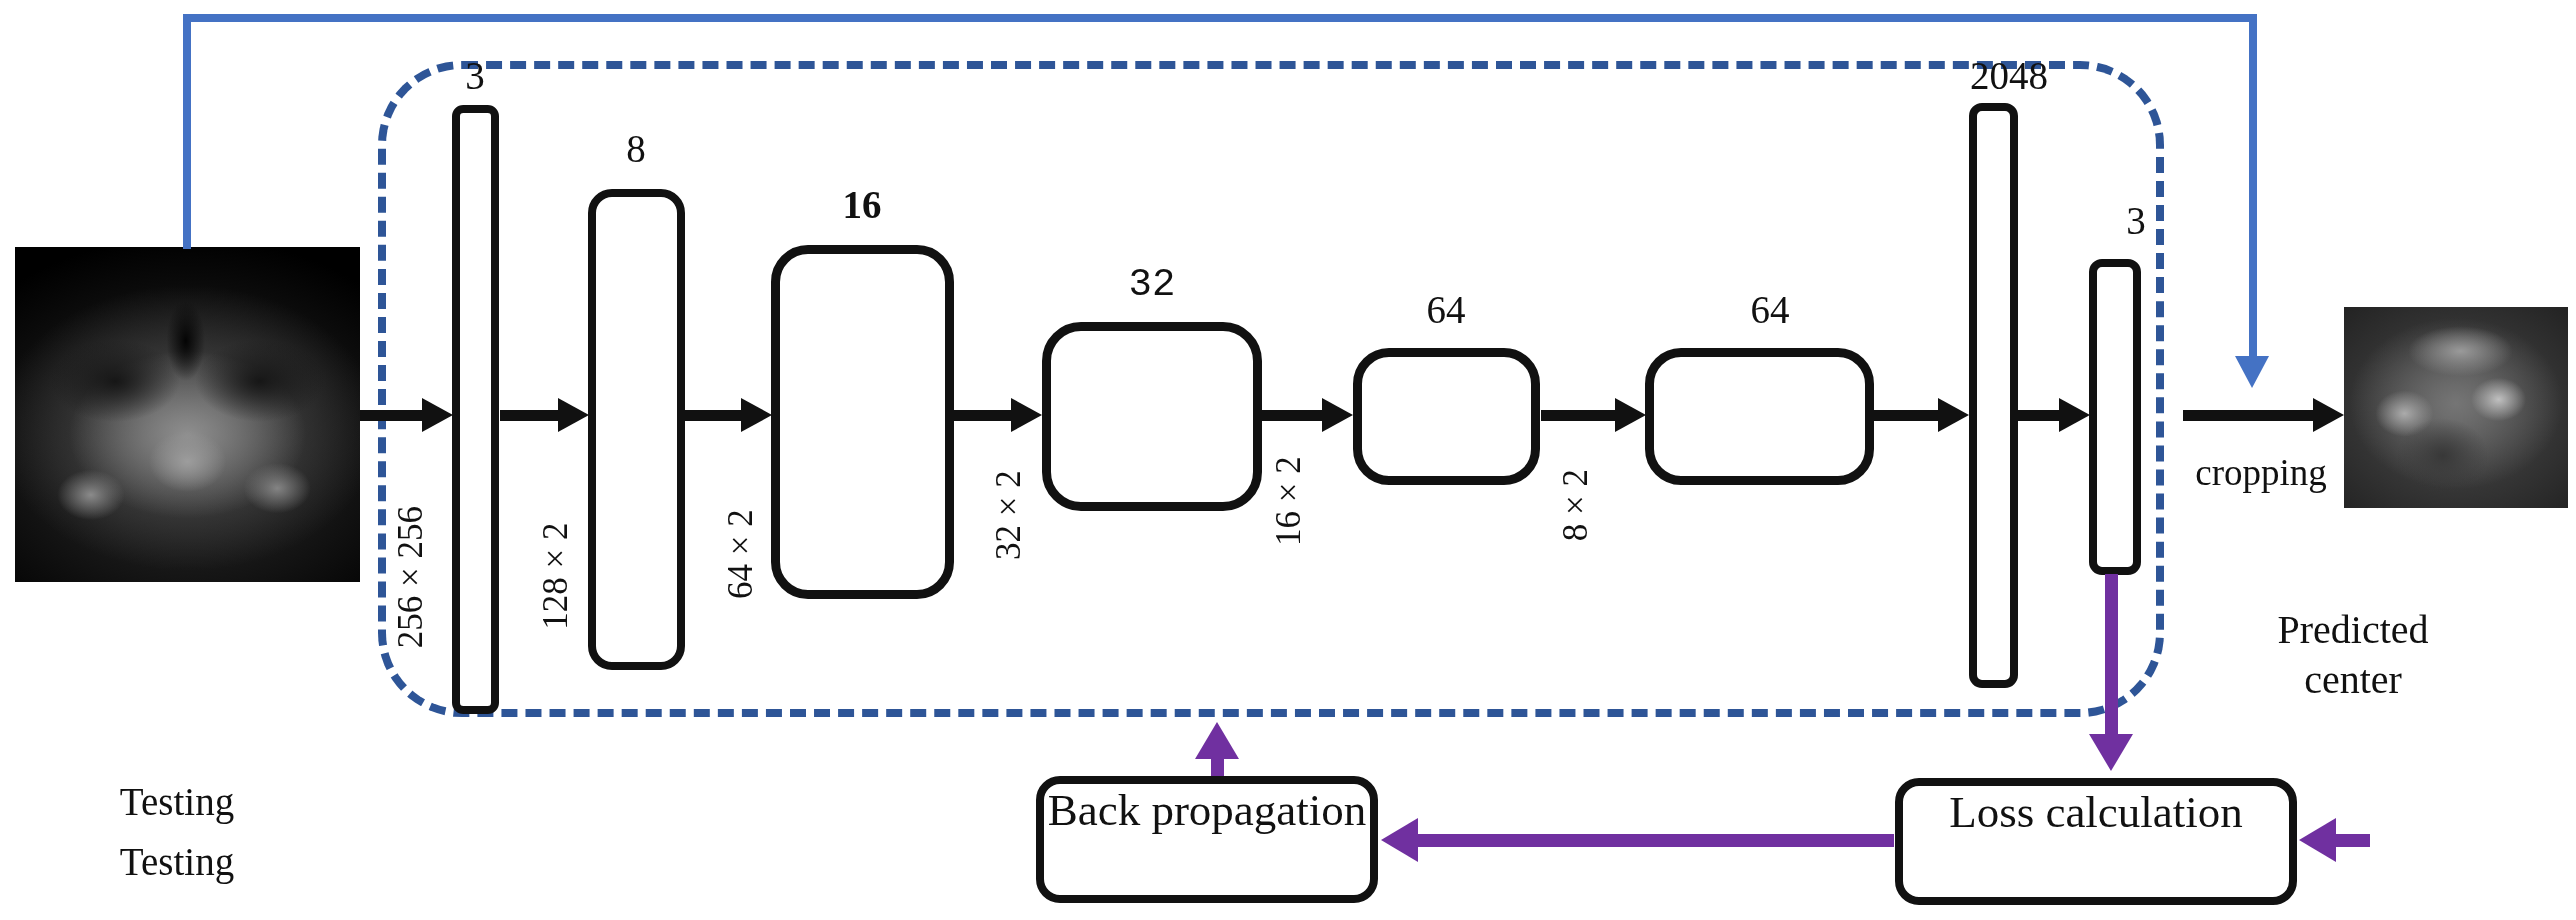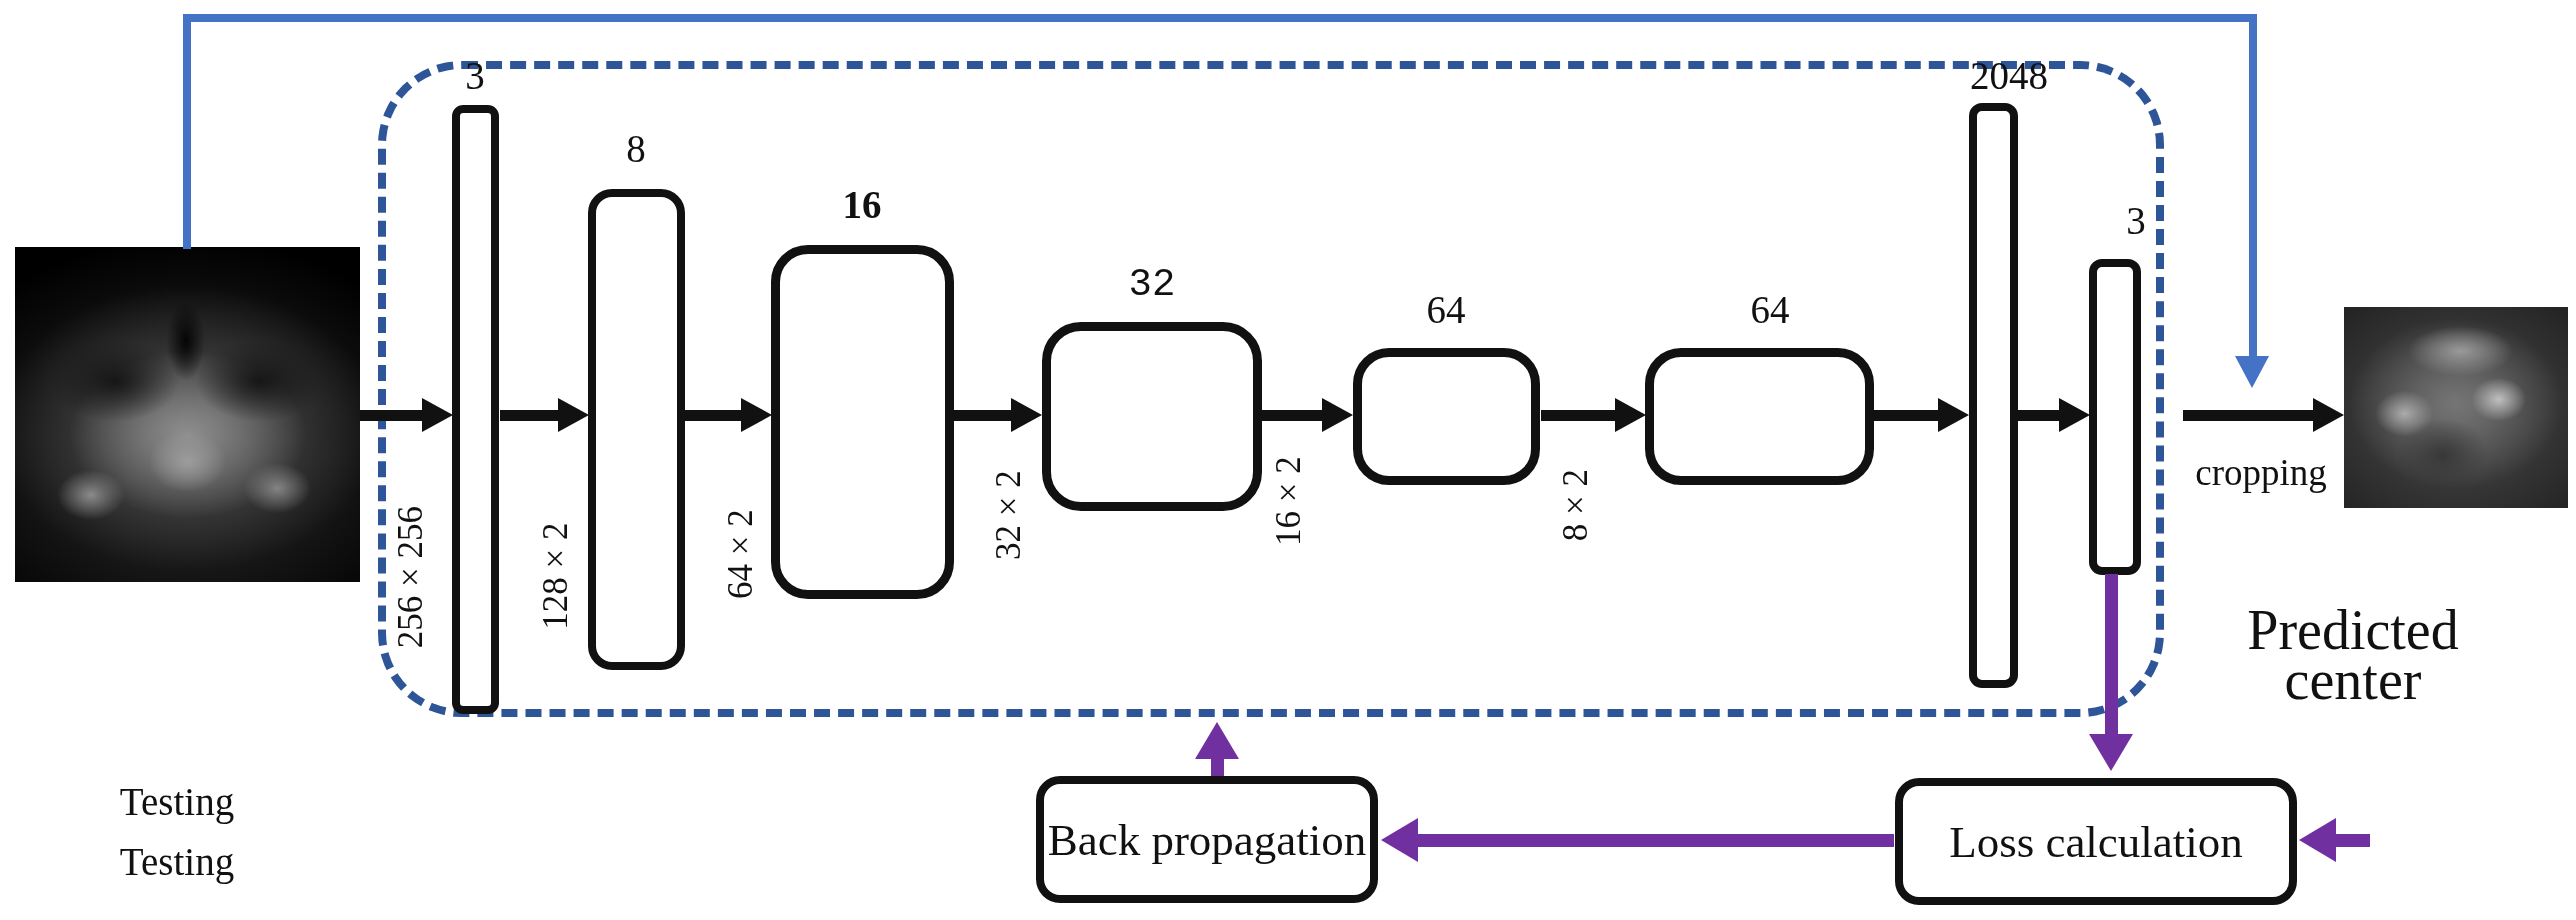--- a/index.html
+++ b/index.html
@@ -109,30 +109,30 @@
     border-top:22.5px solid transparent;border-bottom:22.5px solid transparent;
     border-right:37px solid #7030A0;}
   #p-left-long-shaft{left:1418px;top:834px;width:476px;height:13px;}
   #p-left-short-head{left:2299px;top:818px;width:0;height:0;
     border-top:22.5px solid transparent;border-bottom:22.5px solid transparent;
     border-right:37px solid #7030A0;}
   #p-left-short-shaft{left:2336px;top:834px;width:34px;height:13px;}
 
   
   .loop-box{box-sizing:border-box;border:8.8px solid #111;border-radius:24px;background:#fff;
-    display:flex;align-items:center;justify-content:center;font-size:45px;}
+    display:flex;justify-content:center;font-size:45px;}
   #bp-box{left:1036px;top:776px;width:342px;height:127px;}
   #loss-box{left:1895px;top:778px;width:402px;height:127px;}
 
   
   .txt{white-space:nowrap;}
   #training-label{left:177px;top:779px;font-size:39px;transform:translateX(-50%);}
   #testing-label{left:177px;top:839px;font-size:39px;transform:translateX(-50%);}
   #cropping-label{left:2261px;top:451px;font-size:37px;transform:translateX(-50%);}
-  #predicted-label{left:2353px;top:605px;font-size:56px;line-height:50px;
+  #predicted-label{left:2353px;top:605px;font-size:40px;line-height:50px;
     transform:translateX(-50%);text-align:center;}
   #ground-truth-label{left:2423px;top:792px;font-size:35px;line-height:48px;
     transform:translateX(-50%);text-align:center;}
 </style>
 </head>
 <body>
 
 <div id="canvas">
 
   <div class="abs" id="input-mri"></div>

